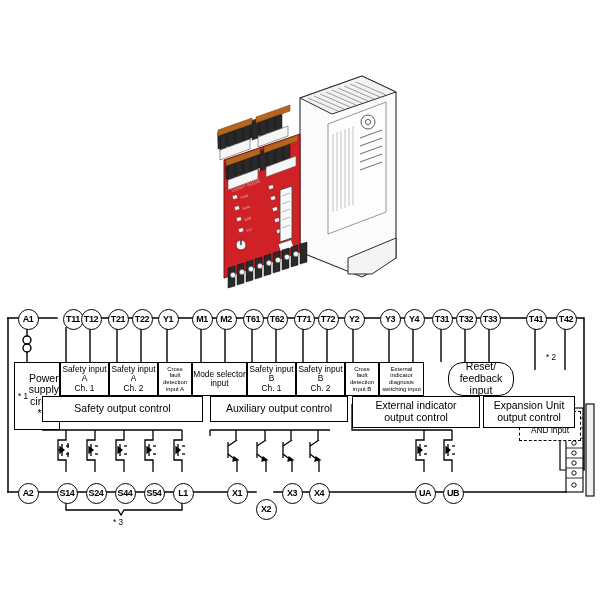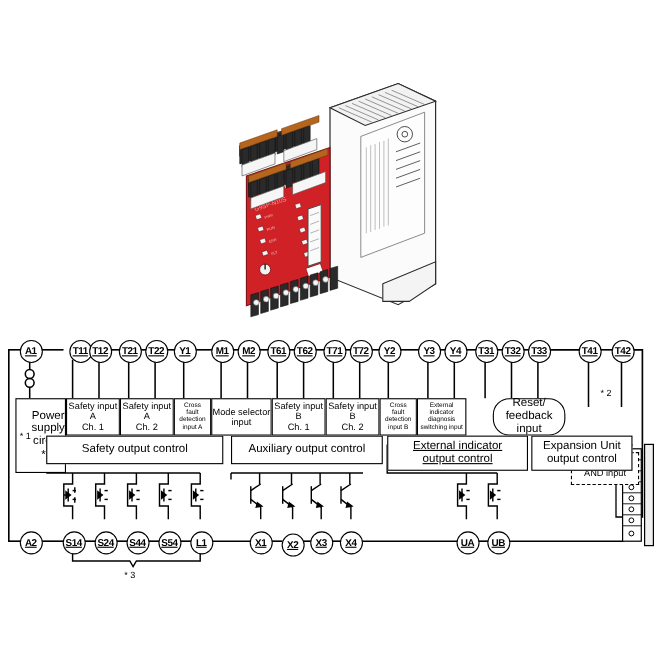--- a/index.html
+++ b/index.html
@@ -5,21 +5,21 @@
   html,body{margin:0;padding:0;background:#ffffff;}
   body{width:600px;height:600px;position:relative;overflow:hidden;
        font-family:"Liberation Sans",sans-serif;color:#000;}
   #stage{position:absolute;left:0;top:0;width:600px;height:600px;}
   
   #device{position:absolute;left:196px;top:62px;width:210px;height:248px;}
   
   #schem{position:absolute;left:0;top:300px;width:600px;height:250px;}
   .term{position:absolute;border:1.6px solid #000;background:#fff;border-radius:50%;
         display:flex;align-items:center;justify-content:center;
-        font-size:9px;font-weight:bold;letter-spacing:-0.4px;line-height:1;z-index:6;text-decoration:underline;}
+        font-size:9px;font-weight:bold;letter-spacing:-0.4px;line-height:1;z-index:6;}
   .term.t18{width:19px;height:19px;margin-left:-9.5px;margin-top:-9.5px;}
   .box{position:absolute;border:1.1px solid #000;background:#fff;box-sizing:border-box;
        display:flex;align-items:center;justify-content:center;text-align:center;z-index:4;}
   .box span{display:block;line-height:1.12;}
   .box.lab-sm{font-size:8.4px;}
   .box.lab-xs{font-size:5.9px;}
   .box.lab-md{font-size:10.5px;}
   .box.dashed{border:1.3px dashed #000;margin-top:45px;}
   .star{position:absolute;font-size:8.2px;z-index:7;}
 </style>
@@ -405,21 +405,21 @@
 
     
     <div>
       <div class="term t18" style="left:27px;top:192px">A2</div>
       <div class="term t18" style="left:66px;top:192px">S14</div>
       <div class="term t18" style="left:95px;top:192px">S24</div>
       <div class="term t18" style="left:124px;top:192px">S44</div>
       <div class="term t18" style="left:153px;top:192px">S54</div>
       <div class="term t18" style="left:182px;top:192px">L1</div>
       <div class="term t18" style="left:236px;top:192px">X1</div>
-      <div class="term t18" style="left:265px;top:194px">X2</div>
+      <div class="term t18" style="left:265px;top:208px">X2</div>
       <div class="term t18" style="left:291px;top:192px">X3</div>
       <div class="term t18" style="left:318px;top:192px">X4</div>
       <div class="term t18" style="left:424px;top:192px">UA</div>
       <div class="term t18" style="left:452px;top:192px">UB</div>
     </div>
 
     
     <div>
       <div class="box lab-md" style="left:14px;top:62px;width:46px;height:68px;justify-content:flex-end;padding-left:3px;">
         <span>Power<br>supply<br>circuit<br>* 1</span>
@@ -457,21 +457,21 @@
     </div>
 
     
     <div>
       <div class="box lab-md" style="left:42px;top:96px;width:161px;height:26px;">
         <span>Safety output control</span>
       </div>
       <div class="box lab-md" style="left:210px;top:96px;width:138px;height:26px;">
         <span>Auxiliary output control</span>
       </div>
-      <div class="box lab-md" style="left:352px;top:96px;width:128px;height:32px;text-decoration:underline;">
+      <div class="box lab-md" style="left:352px;top:96px;width:128px;height:32px;">
         <span>External indicator<br>output control</span>
       </div>
       <div class="box lab-md" style="left:483px;top:96px;width:92px;height:32px;">
         <span>Expansion Unit<br>output control</span>
       </div>
     </div>
 
     
     <div class="star" style="left:18px;top:92px;">* 1</div>
     <div class="star" style="left:546px;top:53px;">* 2</div>

